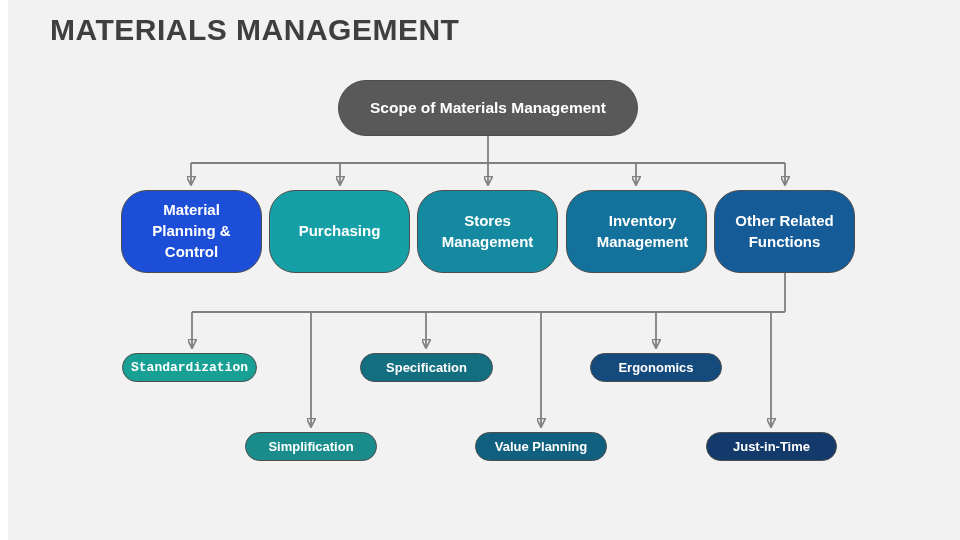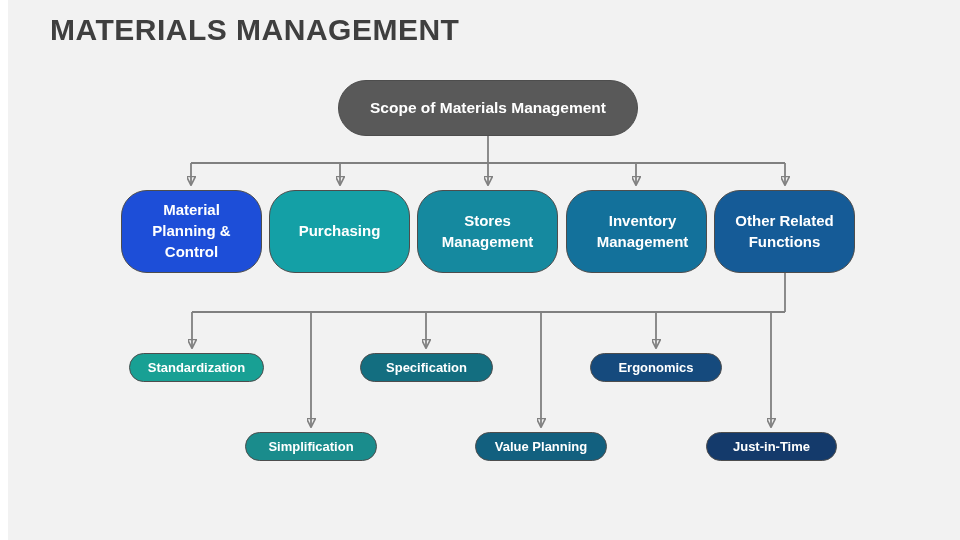--- a/index.html
+++ b/index.html
@@ -16,21 +16,21 @@
     text-align:center;color:#FFFFFF;font-weight:bold;
     border:1px solid #4D4D4D;box-sizing:border-box;
   }
   .node-root{
     left:330px;top:80px;width:300px;height:56px;border-radius:28px;
     font-size:15.5px;
   }
   .lvl2{top:190px;width:141px;height:83px;border-radius:26px;font-size:15px;line-height:1.38;padding:0 12px;}
   .pill{height:29px;border-radius:15px;font-size:13px;}
   .p-l2-0{left:113px;} .p-l2-1{left:261px;} .p-l2-2{left:409px;} .p-l2-3{left:558px;padding-left:24px;} .p-l2-4{left:706px;}
-  .p-std{left:121px;top:353px;width:135px;}
+  .p-std{left:114px;top:353px;width:135px;font-family:Liberation Mono, monospace;}
   .p-spec{left:352px;top:353px;width:133px;}
   .p-ergo{left:582px;top:353px;width:132px;}
   .p-simp{left:237px;top:432px;width:132px;}
   .p-val{left:467px;top:432px;width:132px;}
   .p-jit{left:698px;top:432px;width:131px;}
 </style>
 </head>
 <body>
 
 <div class="slide" style="background-color: rgb(242, 242, 242);">

